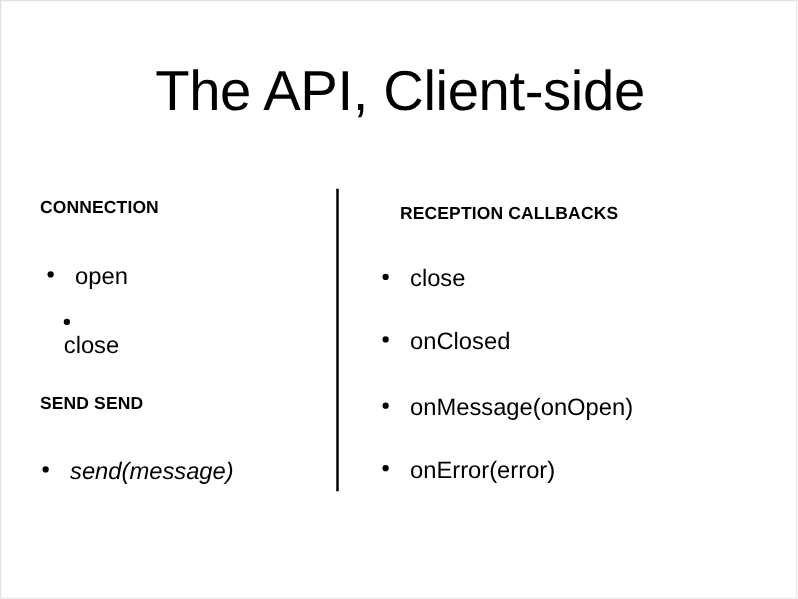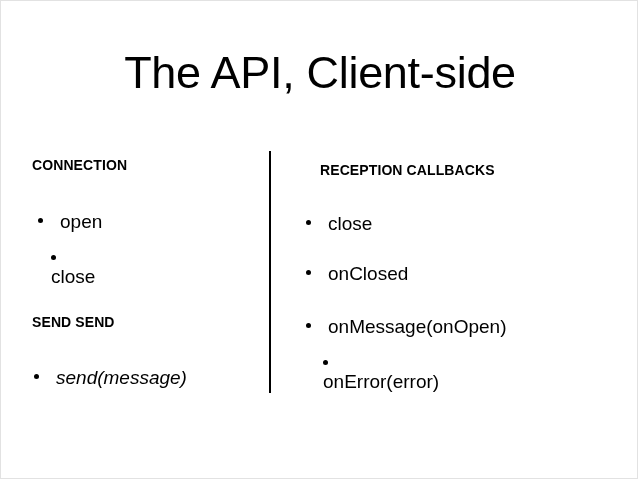--- a/index.html
+++ b/index.html
@@ -91,21 +91,21 @@
   .l-b1   { top: 209px; left: 6px; }
   .l-b2   { top: 259px; left: 2px; flex-direction: column; }
   .l-h2   { top: 311px; left: 0; }
   .l-b3   { top: 365px; left: 2px; font-style: italic; }
 
   
   .r-h1   { top: 159px; left: 16px; }
   .r-b1   { top: 211px; left: 2px; }
   .r-b2   { top: 261px; left: 2px; }
   .r-b3   { top: 314px; left: 2px; }
-  .r-b4   { top: 364px; left: 2px; flex-direction: column; }
+  .r-b4   { top: 364px; left: 2px; }
 </style>
 </head>
 <body>
 
 <div class="slide">
 
   <div class="slide-title">The API, Client-side</div>
 
   <div class="divider"></div>
 

